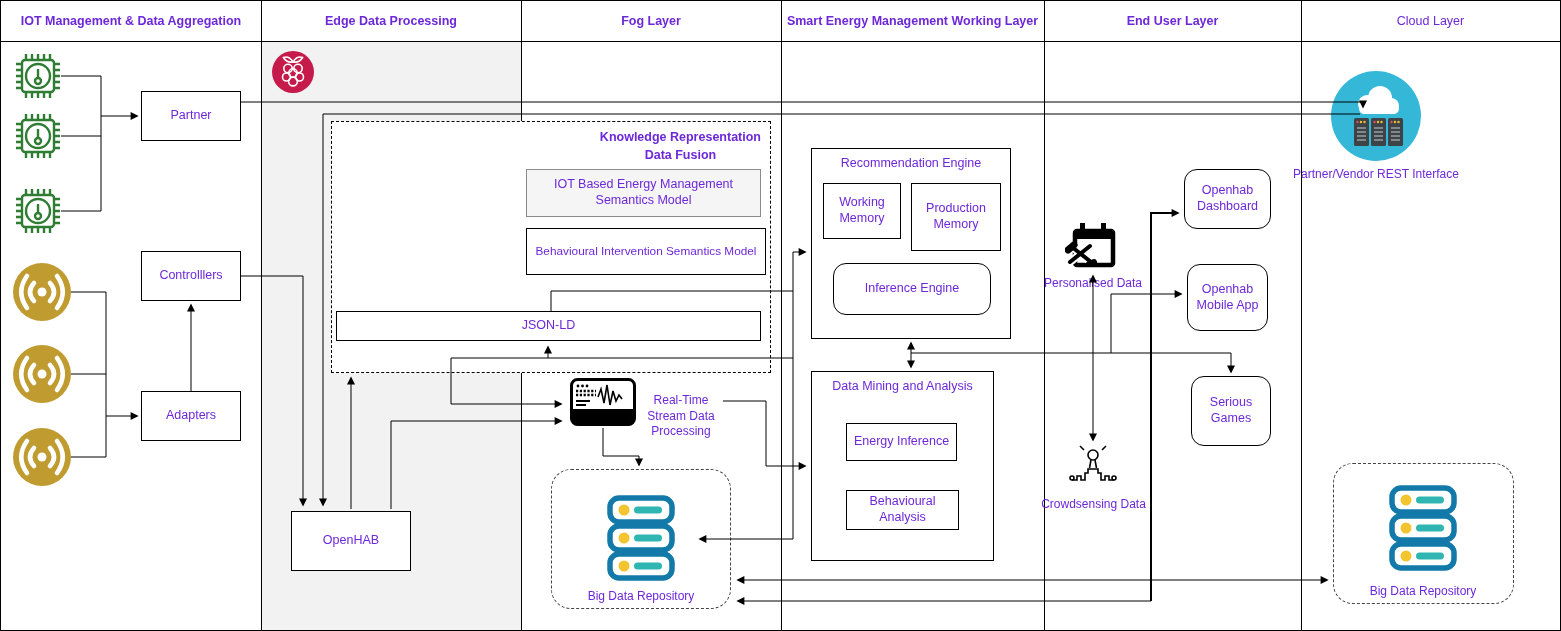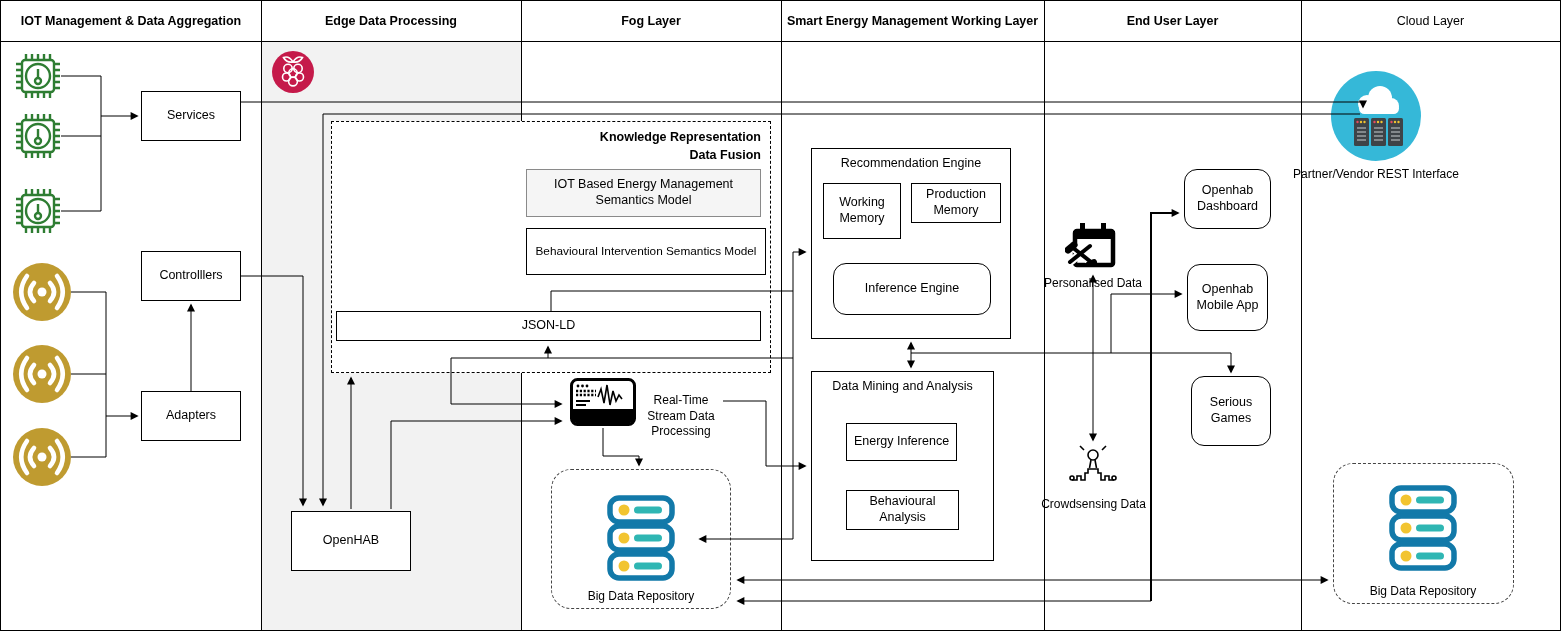--- a/index.html
+++ b/index.html
@@ -1,37 +1,37 @@
 <!DOCTYPE html>
 <html style="--sensor_green: #2e7d32; --actuator_gold: #bf9b30; --raspberry_red: #c51a4a; --cloud_teal: #35b8d8; --repo_blue: #1279a9; --repo_yellow: #f2c430; --repo_teal: #2fb6b3; --edge_bg: #f2f2f2;"><head>
 <meta charset="utf-8">
 <style>
   html,body{margin:0;padding:0;background:#fff}
   #canvas{position:relative;width:1561px;height:631px;background:#fff;
-    font-family:"Liberation Sans",sans-serif;color:#000000;border:1px solid #000;
+    font-family:"Liberation Sans",sans-serif;color:#6d28d9;border:1px solid #000;
     box-sizing:border-box;overflow:hidden}
   .edge-bg{position:absolute;left:261px;top:41px;width:259px;height:589px;background:var(--edge_bg,#f2f2f2);z-index:0}
   .vline{position:absolute;top:0;bottom:0;width:1px;background:#000;z-index:1}
   .hline{position:absolute;left:0;right:0;top:40px;height:1px;background:#000;z-index:1}
   .hdr{position:absolute;top:0;height:40px;display:flex;align-items:center;justify-content:center;
     font-weight:bold;font-size:12.5px;z-index:2}
   .hdr.normal{font-weight:400}
   .box{position:absolute;border:1px solid #000;background:#fff;display:flex;align-items:center;
     justify-content:center;text-align:center;font-size:12.5px;line-height:1.25;box-sizing:border-box;z-index:2}
   .rounded{border-radius:0}
   .rounded-lg{border-radius:13px}
   .titled{align-items:flex-start}
   .box-title{padding-top:7px;width:100%}
   .lbl{position:absolute;font-size:12px;text-align:center;line-height:1.3;z-index:2}
   .icon{position:absolute;z-index:3}
   #wires{position:absolute;left:0;top:0;z-index:5;pointer-events:none}
   .w{stroke:#000;stroke-width:1;fill:none}
   .w2{stroke:#000;stroke-width:2;fill:none}
   #kr-box{position:absolute;border:1px dashed #000;background:#fff;box-sizing:border-box;z-index:1}
-  .kr-title{position:absolute;top:7px;right:9px;text-align:right;font-weight:bold;font-size:12.5px;line-height:1.4}
+  .kr-title{position:absolute;top:7px;right:9px;text-align:center;font-weight:bold;font-size:12.5px;line-height:1.4}
   .repo-box{position:absolute;border:1px dashed #444;border-radius:20px;background:#fff;box-sizing:border-box;z-index:2}
   .model-gray{background:#f5f5f5;border-color:#8a8a8a}
   .nowrap{white-space:nowrap}
 </style>
 </head>
 <body>
 
 <div id="canvas">
 
   <div class="edge-bg"></div>
@@ -49,38 +49,38 @@
   <div class="hdr" style="left:1043px;width:257px">End User Layer</div>
   <div class="hdr normal" style="left:1300px;width:259px">Cloud Layer</div>
 
   <div id="kr-box" style="left:330px;top:120px;width:440px;height:252px">
     <div class="kr-title">
       <div>Knowledge Representation</div>
       <div>Data Fusion</div>
     </div>
   </div>
 
-  <div class="box" style="left:140px;top:90px;width:100px;height:50px">Services</div>
+  <div class="box" style="left:140px;top:90px;width:100px;height:50px">Partner</div>
   <div class="box" style="left:140px;top:250px;width:100px;height:50px">Controlllers</div>
   <div class="box" style="left:140px;top:390px;width:100px;height:50px">Adapters</div>
   <div class="box" style="left:290px;top:510px;width:120px;height:60px">OpenHAB</div>
 
   <div class="box rounded model-gray" style="left:525px;top:168px;width:235px;height:48px">IOT Based Energy Management Semantics Model</div>
   <div class="box rounded nowrap" style="left:525px;top:227px;width:240px;height:47px;font-size:11.8px">Behavioural Intervention Semantics Model</div>
   <div class="box" style="left:335px;top:310px;width:425px;height:30px">JSON-LD</div>
 
   <div class="lbl" style="left:634px;top:392px;width:92px">Real-Time Stream Data Processing</div>
   <div class="repo-box" style="left:550px;top:468px;width:180px;height:140px"></div>
   <div class="lbl" style="left:555px;top:588px;width:170px">Big Data Repository</div>
 
   <div class="box titled" style="left:810px;top:147px;width:200px;height:191px">
     <span class="box-title">Recommendation Engine</span>
   </div>
   <div class="box rounded" style="left:822px;top:182px;width:78px;height:56px">Working Memory</div>
-  <div class="box rounded" style="left:910px;top:182px;width:90px;height:40px">Production Memory</div>
+  <div class="box rounded" style="left:910px;top:182px;width:90px;height:68px">Production Memory</div>
   <div class="box rounded-lg" style="left:832px;top:262px;width:158px;height:52px">Inference Engine</div>
 
   <div class="box titled" style="left:810px;top:370px;width:183px;height:190px">
     <span class="box-title">Data Mining and Analysis</span>
   </div>
   <div class="box rounded" style="left:845px;top:422px;width:111px;height:38px">Energy Inference</div>
   <div class="box rounded" style="left:845px;top:489px;width:113px;height:40px">Behavioural Analysis</div>
 
   <div class="lbl" style="left:1040px;top:275px;width:104px">Personalised Data</div>
   <div class="lbl" style="left:1035px;top:496px;width:115px">Crowdsensing Data</div>

